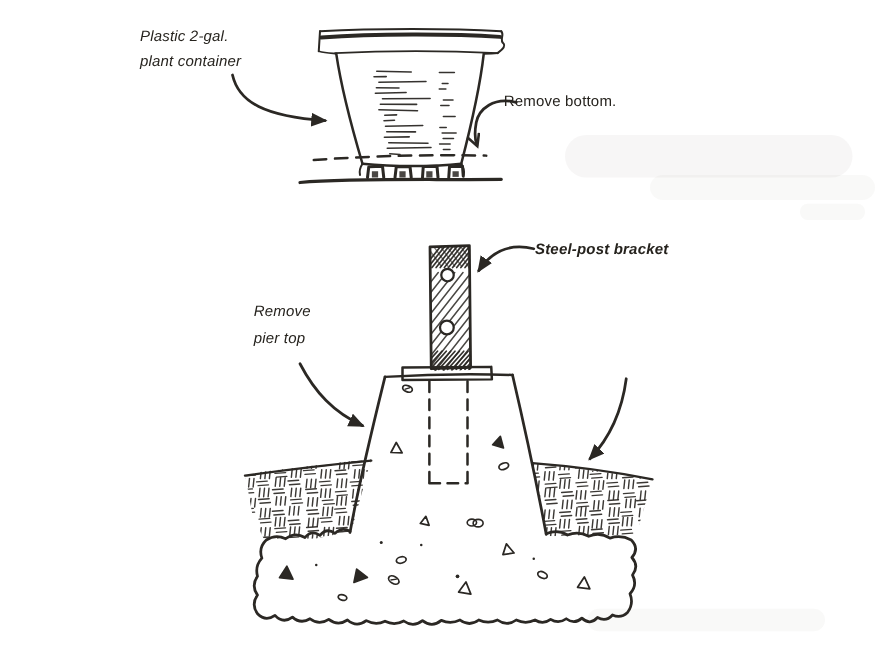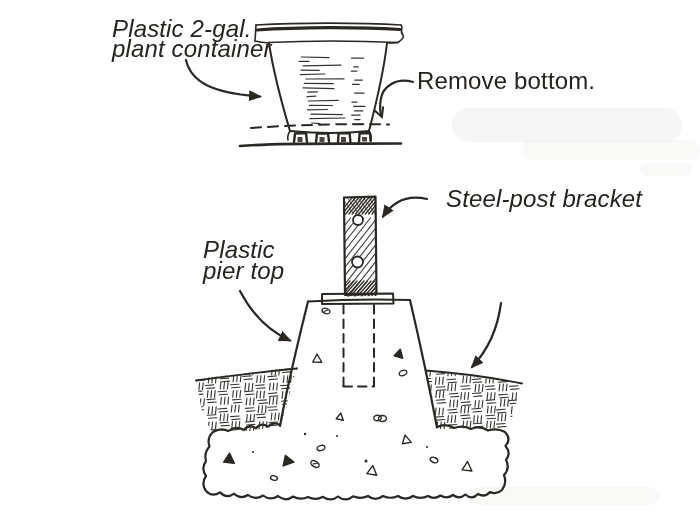--- a/index.html
+++ b/index.html
@@ -1,19 +1,19 @@
 <!DOCTYPE html>
 <html><head>
 <meta charset="utf-8">
 <style>
   html,body{margin:0;padding:0;background:#fff;}
   .canvas{position:relative;width:700px;height:525px;background:#ffffff;overflow:hidden;
           font-family:"Liberation Sans",sans-serif;}
   .canvas svg{position:absolute;left:0;top:0;}
-  .lbl{position:absolute;color:#26231e;font-size:24px;line-height:20px;white-space:pre-line;
+  .lbl{position:absolute;color:#26231e;font-size:12px;line-height:20px;white-space:pre-line;
        letter-spacing:0.15px;}
   .it{font-style:italic;}
   .k{stroke:#2b2824;fill:none;stroke-linecap:round;stroke-linejoin:round;}
 </style>
 </head>
 <body>
 
 <div class="canvas">
 
   <svg id="art" width="700" height="525" viewBox="0 0 700 525">
@@ -654,17 +654,17 @@
       <path class="k" stroke-width="2.2" marker-end="url(#ah)" d="M186,60 C191,82 212,93 260,96.5"></path>
       <path class="k" stroke-width="2.2" marker-end="url(#ahv)" d="M413,82 C395,77 383,87.5 381,98 C379.5,106 380,112 381.5,116"></path>
       <path class="k" stroke-width="2.2" marker-end="url(#ah)" d="M427,199 C406,194 392,203 383,216.5"></path>
       <path class="k" stroke-width="2.2" marker-end="url(#ah)" d="M240,291 C252,314 267,330 290,340.5"></path>
       <path class="k" stroke-width="2.2" marker-end="url(#ah)" d="M501,303 C498,326 489,349 472,367"></path>
     </g>
   </svg>
 
   <div class="lbl it" style="left:112px;top:19px;">Plastic 2-gal.
 plant container</div>
-  <div class="lbl" style="left:417px;top:71px;text-align:right;">Remove bottom.</div>
-  <div class="lbl it" style="left:446px;top:189px;">Steel-post bracket</div>
-  <div class="lbl it" style="left:203px;top:239px;line-height:21px;">Plastic
+  <div class="lbl" style="left:403px;top:71px;text-align:right;">Remove bottom.</div>
+  <div class="lbl it" style="left:428px;top:189px;font-weight:bold;">Steel-post bracket</div>
+  <div class="lbl it" style="left:203px;top:239px;line-height:21px;">Remove
 pier top</div>
 </div>
 
 </body></html>

